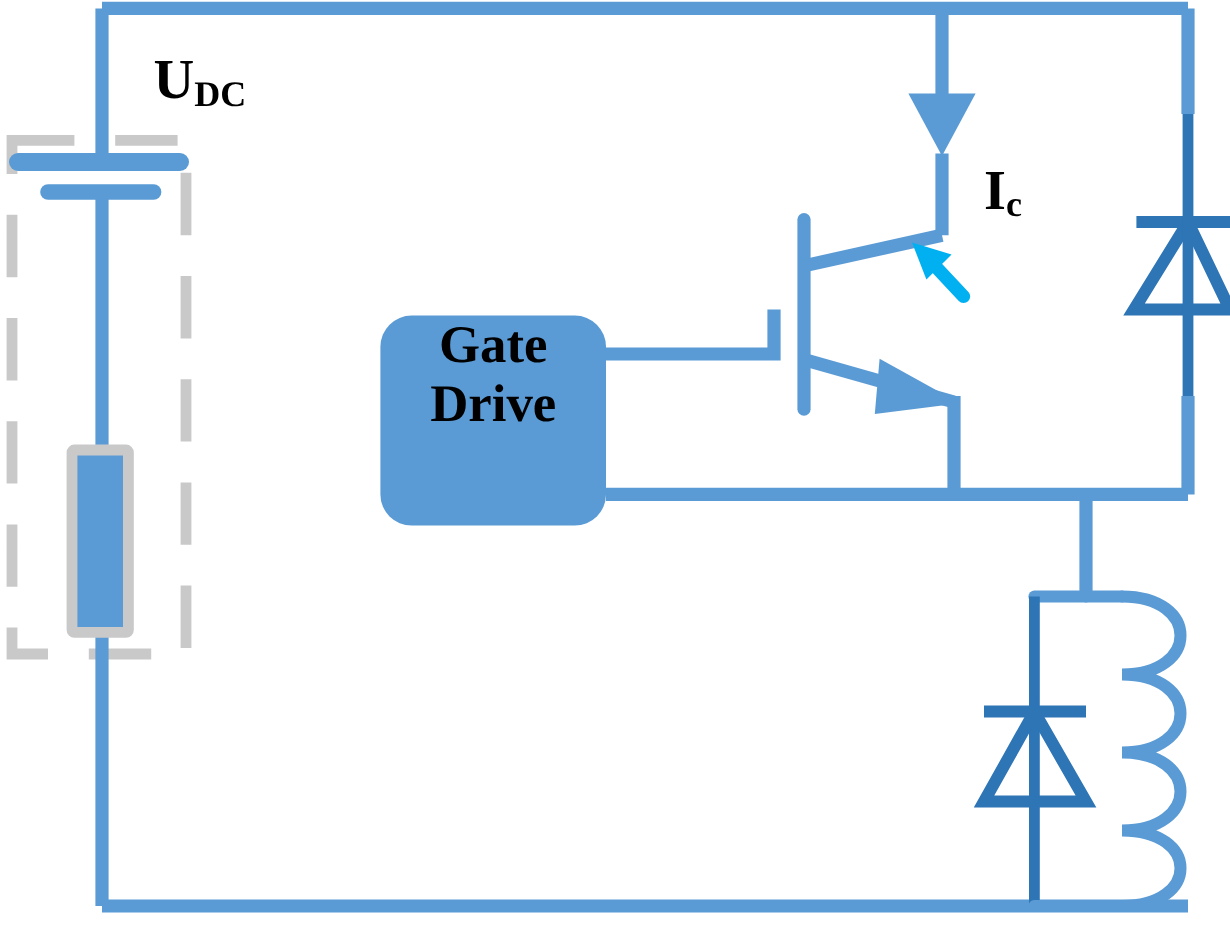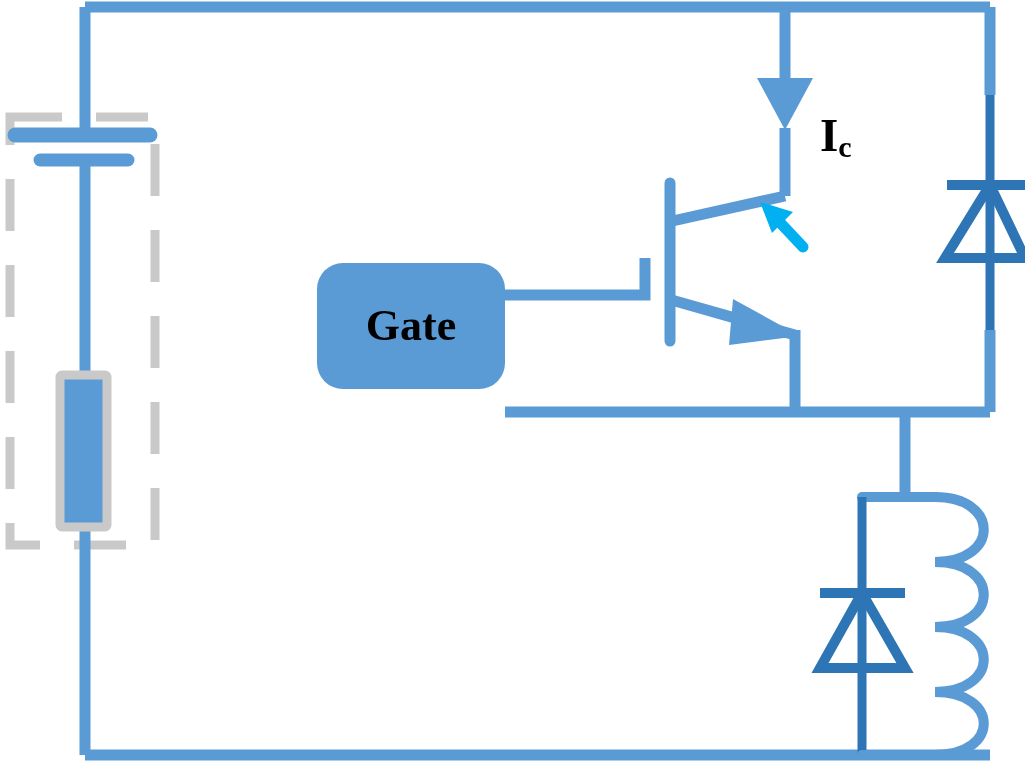--- a/index.html
+++ b/index.html
@@ -36,36 +36,35 @@
   .lbl .base {
     font-size: 47px;
   }
   .lbl .sub {
     font-size: 30px;
     position: relative;
     top: 6px;
     letter-spacing: 0px;
   }
   #label-udc  { left: 128px; top: 44px; }
-  #label-ic   { left: 820px; top: 112px; }
+  #label-ic   { left: 820px; top: 136px; }
   #label-uce  { left: 820px; top: 232px; }
   #label-uge  { left: 545px; top: 230px; }
 
   #gate-drive-box {
     position: absolute;
     left: 317px;
     top: 263px;
     width: 188px;
-    height: 126px;
+    height: 175px;
     background: #5b9bd5;
     border-radius: 26px;
     display: flex;
     flex-direction: column;
     align-items: center;
-    justify-content: center;
     box-sizing: border-box;
   }
   #gate-drive-box .gd-line {
     color: #000000;
     font-family: "Liberation Serif", serif;
     font-weight: bold;
     font-size: 44px;
     line-height: 1.12;
     text-align: center;
   }
@@ -153,22 +152,26 @@
       <line x1="862" y1="497" x2="862" y2="755" stroke="#2e75b6" stroke-width="9"></line>
       <polygon points="820,668 905,668 862,593" fill="none" stroke="#2e75b6" stroke-width="10" stroke-linejoin="miter"></polygon>
       <line x1="820" y1="593" x2="905" y2="593" stroke="#2e75b6" stroke-width="10"></line>
       <path d="M 862 755 L 905 755" stroke="#5b9bd5" stroke-width="10" fill="none" stroke-linecap="round"></path>
     </g>
 
   </svg>
 
   <div id="gate-drive-box">
     <div class="gd-line">Gate</div>
+    <div class="gd-line">Drive</div>
   </div>
 
+  <div class="lbl" id="label-udc">
+    <span class="base">U</span><span class="sub">DC</span>
+  </div>
 
   <div class="lbl" id="label-ic">
     <span class="base">I</span><span class="sub">c</span>
   </div>
 
 
 
 </div>
 
 </body></html>

